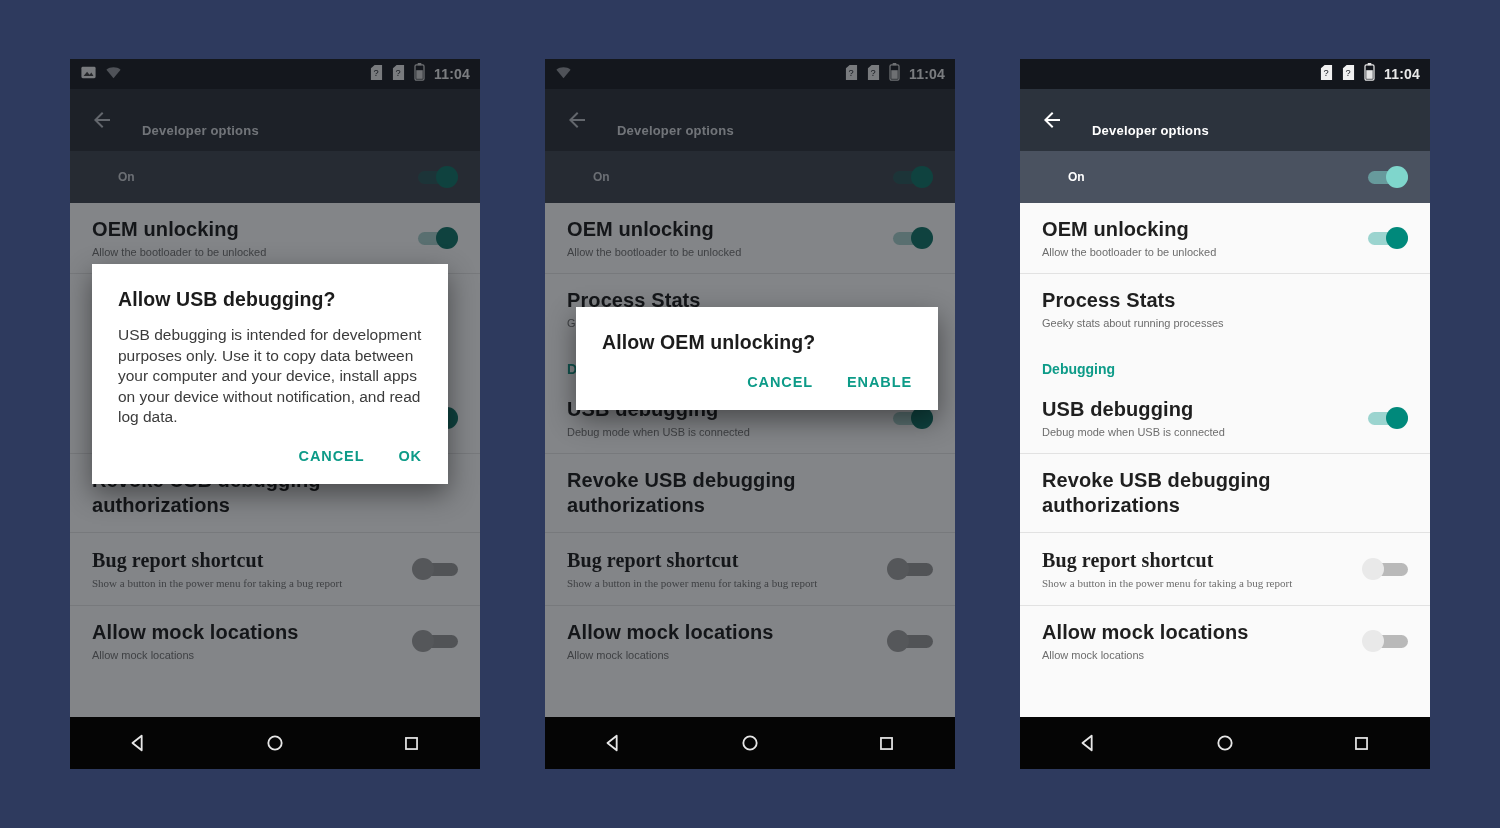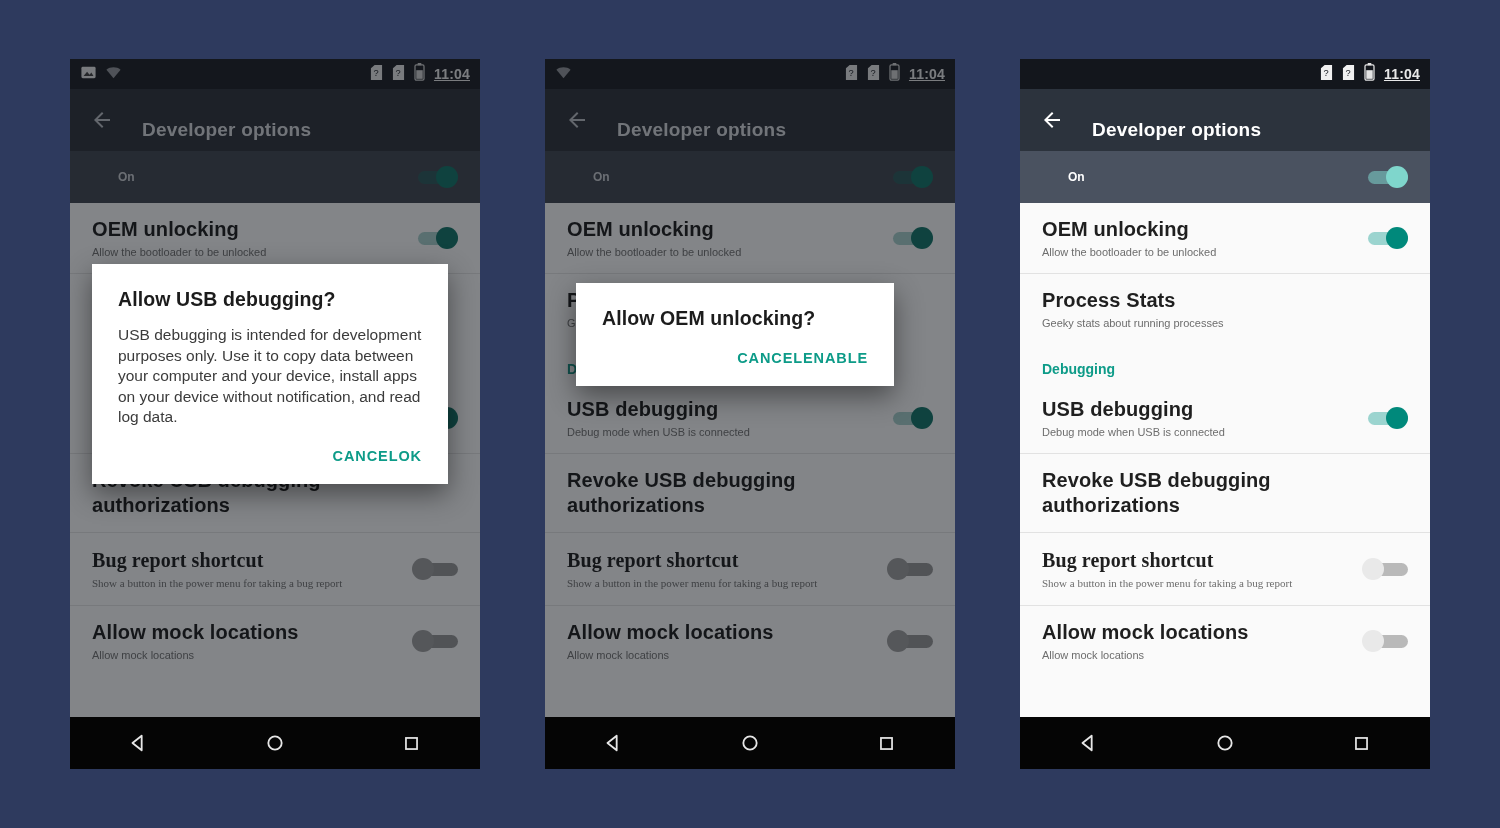--- a/index.html
+++ b/index.html
@@ -42,39 +42,38 @@
     position: relative;
     z-index: 6;
   }
   .sb-left { display: flex; align-items: center; gap: 8px; }
   .sb-right { margin-left: auto; display: flex; align-items: center; gap: 9px; }
   .sb-time {
     color: #e8e8e8;
     font-size: 14px;
     font-weight: bold;
     letter-spacing: .2px;
-    text-decoration: underline;
   }
   .ico { display: block; }
 
   
   .toolbar {
     height: 62px;
     background: #262b33;
     display: flex;
     align-items: center;
     padding: 0 0 0 20px;
     gap: 28px;
     position: relative;
     z-index: 5;
   }
   .toolbar.bright { background: #2c333d; }
   .tb-title {
     color: #d6d8dc;
-    font-size: 19px;
+    font-size: 13px;
     font-weight: bold;
     letter-spacing: .2px;
     margin-top: 20px;
   }
   .toolbar.bright .tb-title { color: #ffffff; }
   .back-arrow { width: 24px; height: 24px; flex: 0 0 auto; }
 
   
   .masterrow {
     height: 52px;
@@ -188,37 +187,38 @@
   }
   .dialog .dlg-body {
     margin-top: 14px;
     font-size: 15.5px;
     line-height: 1.33;
     color: #3b3b3b;
   }
   .dlg-actions {
     display: flex;
     justify-content: flex-end;
+    gap: 34px;
     margin-top: 20px;
     padding-bottom: 10px;
     padding-right: 4px;
   }
   .dlg-btn {
     font-size: 14.5px;
     font-weight: bold;
     letter-spacing: .9px;
     background: none;
     border: 0;
     cursor: pointer;
     font-family: inherit;
   }
 
   
   #dialog-usb { left: 22px; top: 205px; width: 356px; }
-  #dialog-oem { left: 31px; top: 224px; width: 318px; }
+  #dialog-oem { left: 31px; top: 248px; width: 362px; }
 
   
   .navbar {
     position: absolute;
     left: 0; right: 0; bottom: 0;
     height: 52px;
     background: #050505;
     display: flex;
     align-items: center;
     justify-content: space-around;

